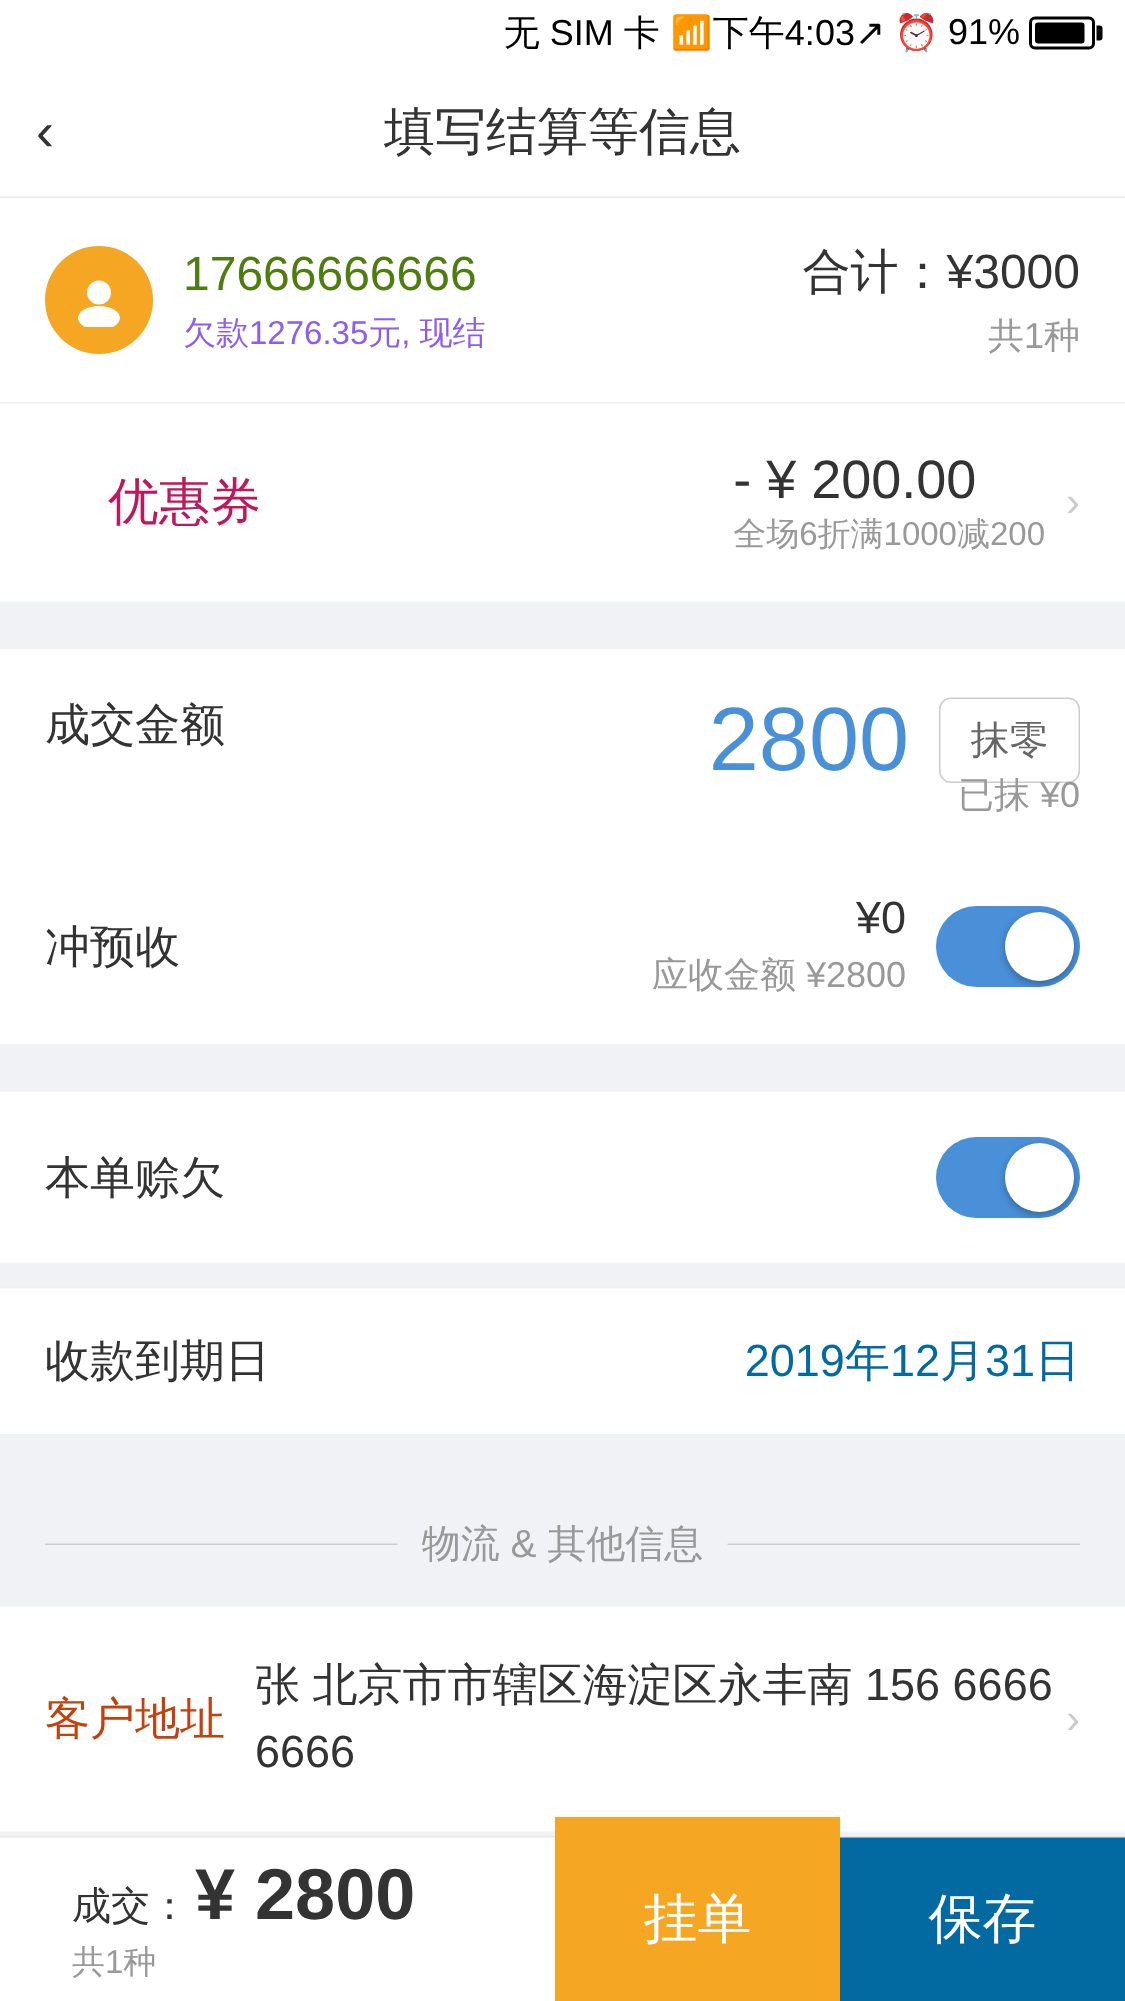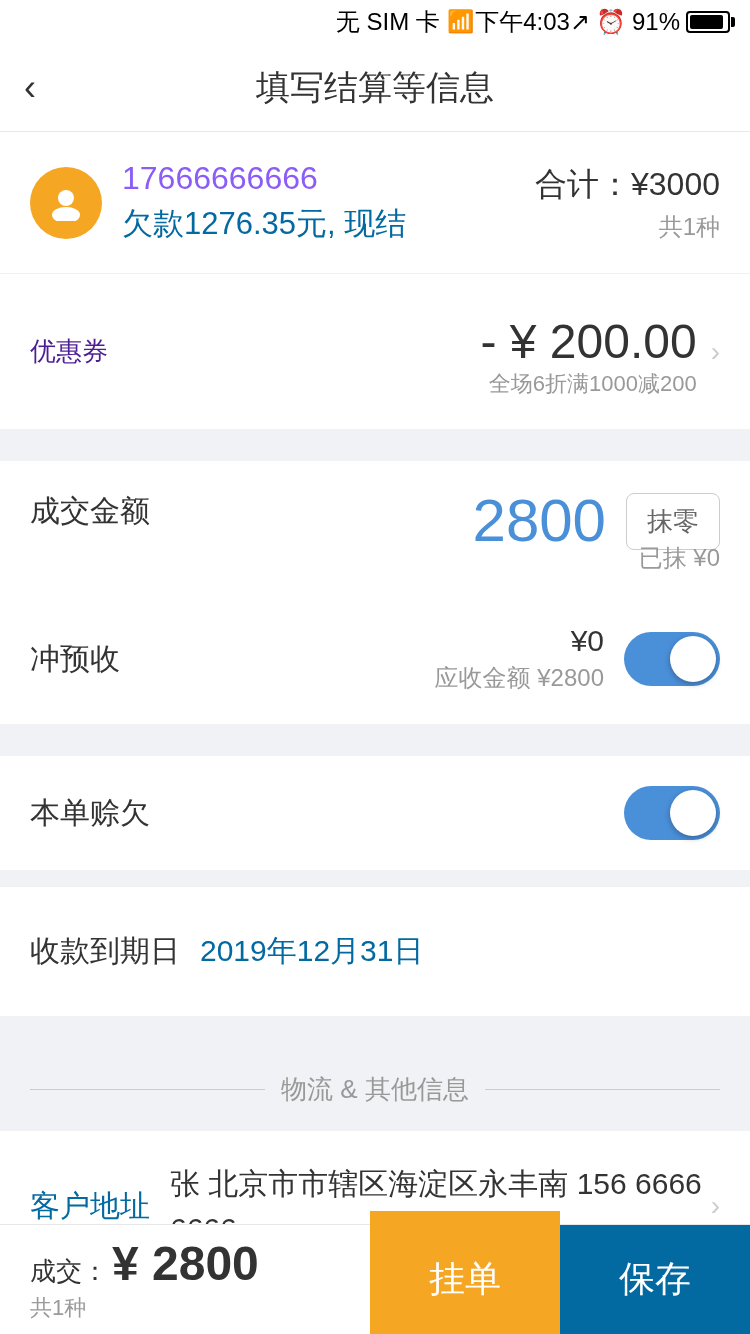--- a/index.html
+++ b/index.html
@@ -100,43 +100,43 @@
       width: 72px; height: 72px;
       background: #f5a623;
       border-radius: 50%;
       display: flex; align-items: center; justify-content: center;
       color: white;
       font-size: 32px;
     }
     .user-info .phone {
       font-size: 32px;
       font-weight: 500;
+      color: #4d7c0f;
+    }
+    .user-info .debt {
+      font-size: 22px;
       color: #8b5cf6;
-    }
-    .user-info .debt {
-      font-size: 31px;
-      color: #0369a1;
       margin-top: 6px;
     }
     .user-right { text-align: right; }
     .user-right .total-amount { font-size: 32px; color: #333; font-weight: 500; }
     .user-right .total-count { font-size: 24px; color: #999; margin-top: 4px; }
 
     
     .coupon-row {
       display: flex;
       align-items: center;
       justify-content: space-between;
       padding: 30px 30px;
       background: #fff;
       border-top: 1px solid #f0f0f0;
     }
-    .coupon-label { font-size: 26px; color: #4c1d95; }
+    .coupon-label { font-size: 34px; color: #be185d; margin-left: 42px; }
     .coupon-right { display: flex; align-items: center; gap: 10px; }
-    .coupon-discount { font-size: 48px; color: #333; font-weight: 500; margin-top: 10px; }
+    .coupon-discount { font-size: 36px; color: #333; font-weight: 500; }
     .coupon-desc { font-size: 22px; color: #999; text-align: right; }
     .chevron { font-size: 28px; color: #ccc; margin-left: 4px; }
 
     
     .section-divider { height: 16px; background: #f0f2f5; }
 
     
     .form-row {
       display: flex;
       align-items: center;
@@ -207,23 +207,24 @@
     .toggle-row {
       display: flex;
       align-items: center;
       gap: 20px;
     }
 
     
     .due-row {
       display: flex;
       align-items: center;
-      padding: 44px 30px;
+      padding: 28px 30px;
       background: #fff;
       gap: 20px;
+      justify-content: space-between;
     }
     .due-label { font-size: 30px; color: #333; flex-shrink: 0; }
     .due-date { font-size: 30px; color: #0369a1; }
 
     
     .logistics-divider {
       display: flex;
       align-items: center;
       padding: 24px 30px;
       background: #f0f2f5;
@@ -233,38 +234,38 @@
     .logistics-text { font-size: 26px; color: #999; }
 
     
     .address-row {
       display: flex;
       align-items: center;
       justify-content: space-between;
       padding: 30px 30px;
       background: #fff;
     }
-    .address-label { font-size: 30px; color: #0369a1; flex-shrink: 0; margin-right: 20px; }
+    .address-label { font-size: 30px; color: #c2410c; flex-shrink: 0; margin-right: 20px; }
     .address-content { font-size: 30px; color: #333; flex: 1; line-height: 1.5; }
 
     
     .bottom-bar {
       position: fixed;
       bottom: 0;
       left: 0;
       width: 750px;
       height: 110px;
       background: #fff;
       display: flex;
       align-items: center;
       border-top: 1px solid #e8e8e8;
     }
     .bottom-summary {
       flex: 1;
-      padding: 0 30px;
+      padding: 0 48px;
     }
     .bottom-deal { font-size: 26px; color: #333; }
     .bottom-amount { font-size: 48px; font-weight: 600; color: #333; }
     .bottom-count { font-size: 22px; color: #999; margin-top: 2px; }
     .btn-hang {
       width: 190px;
       height: 138px;
       background: #f5a623;
       display: flex;
       align-items: center;

